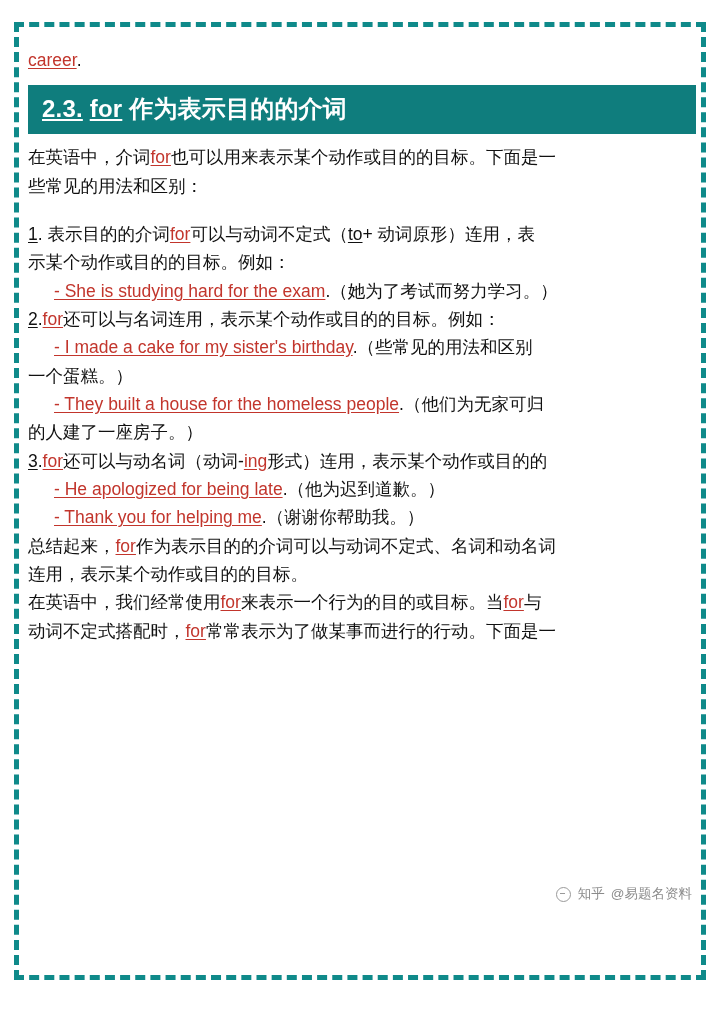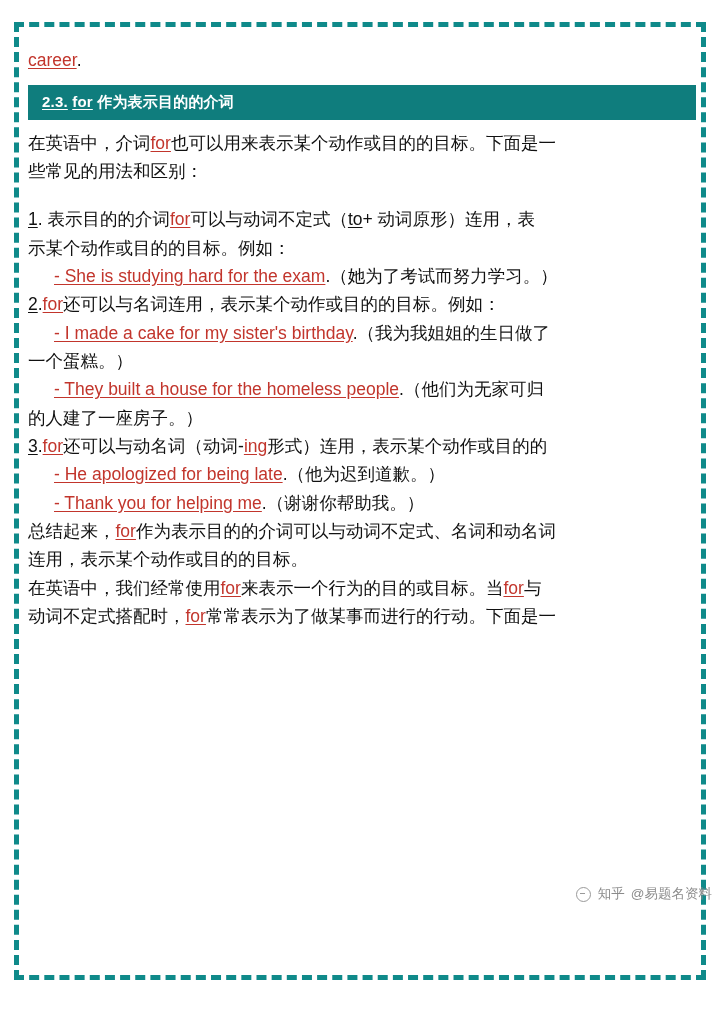--- a/index.html
+++ b/index.html
@@ -52,21 +52,21 @@
   }
   .black-u {
     color: #111111;
     text-decoration: underline;
     text-underline-offset: 2px;
   }
   .heading {
     background: #0f7d7d;
     color: #ffffff;
     font-weight: bold;
-    font-size: 15px;
+    font-size: 24px;
     padding: 5px 10px 5px 14px;
     margin: 11px 0 9px 0;
     box-sizing: border-box;
     width: 668px;
     letter-spacing: 0.2px;
   }
   .heading .num {
     text-decoration: underline;
     text-underline-offset: 2px;
   }
@@ -86,21 +86,21 @@
   }
   .footer {
     position: absolute;
     left: 0;
     bottom: 0;
     width: 720px;
     height: 36px;
     display: flex;
     align-items: center;
     justify-content: flex-end;
-    padding-right: 8px;
+    padding-right: 28px;
     box-sizing: border-box;
     color: #8b8b8b;
     font-size: 13.5px;
   }
   .footer .zh-logo {
     display: inline-flex;
     align-items: center;
     gap: 5px;
   }
   .zh-mark {
@@ -143,21 +143,21 @@
     <p class="para"><span>在英语中，介词</span><span class="red">for</span><span>也可以用来表示某个动作或目的的目标。下面是一</span></p>
     <p class="para"><span>些常见的用法和区别：</span></p>
 
     <div class="gap"></div>
 
     <p class="para"><span class="black-u">1</span><span>. 表示目的的介词</span><span class="red">for</span><span>可以与动词不定式（</span><span class="black-u">to</span><span>+ 动词原形）连用，表</span></p>
     <p class="para"><span>示某个动作或目的的目标。例如：</span></p>
     <p class="para example"><span class="red">- She is studying hard for the exam</span><span>.</span><span>（她为了考试而努力学习。）</span></p>
 
     <p class="para"><span class="black-u">2</span><span>.</span><span class="red">for</span><span>还可以与名词连用，表示某个动作或目的的目标。例如：</span></p>
-    <p class="para example"><span class="red">- I made a cake for my sister's birthday</span><span>.</span><span>（我为我姐姐的生日做了</span></p>
+    <p class="para example"><span class="red">- I made a cake for my sister's birthday</span><span>.</span><span>（些常见的用法和区别</span></p>
     <p class="para"><span>一个蛋糕。）</span></p>
     <p class="para example"><span class="red">- They built a house for the homeless people</span><span>.</span><span>（他们为无家可归</span></p>
     <p class="para"><span>的人建了一座房子。）</span></p>
 
     <p class="para"><span class="black-u">3</span><span>.</span><span class="red">for</span><span>还可以与动名词（动词-</span><span class="red">ing</span><span>形式）连用，表示某个动作或目的的</span></p>
     <p class="para example"><span class="red">- He apologized for being late</span><span>.</span><span>（他为迟到道歉。）</span></p>
     <p class="para example"><span class="red">- Thank you for helping me</span><span>.</span><span>（谢谢你帮助我。）</span></p>
 
     <p class="para"><span>总结起来，</span><span class="red">for</span><span>作为表示目的的介词可以与动词不定式、名词和动名词</span></p>
     <p class="para"><span>连用，表示某个动作或目的的目标。</span></p>

